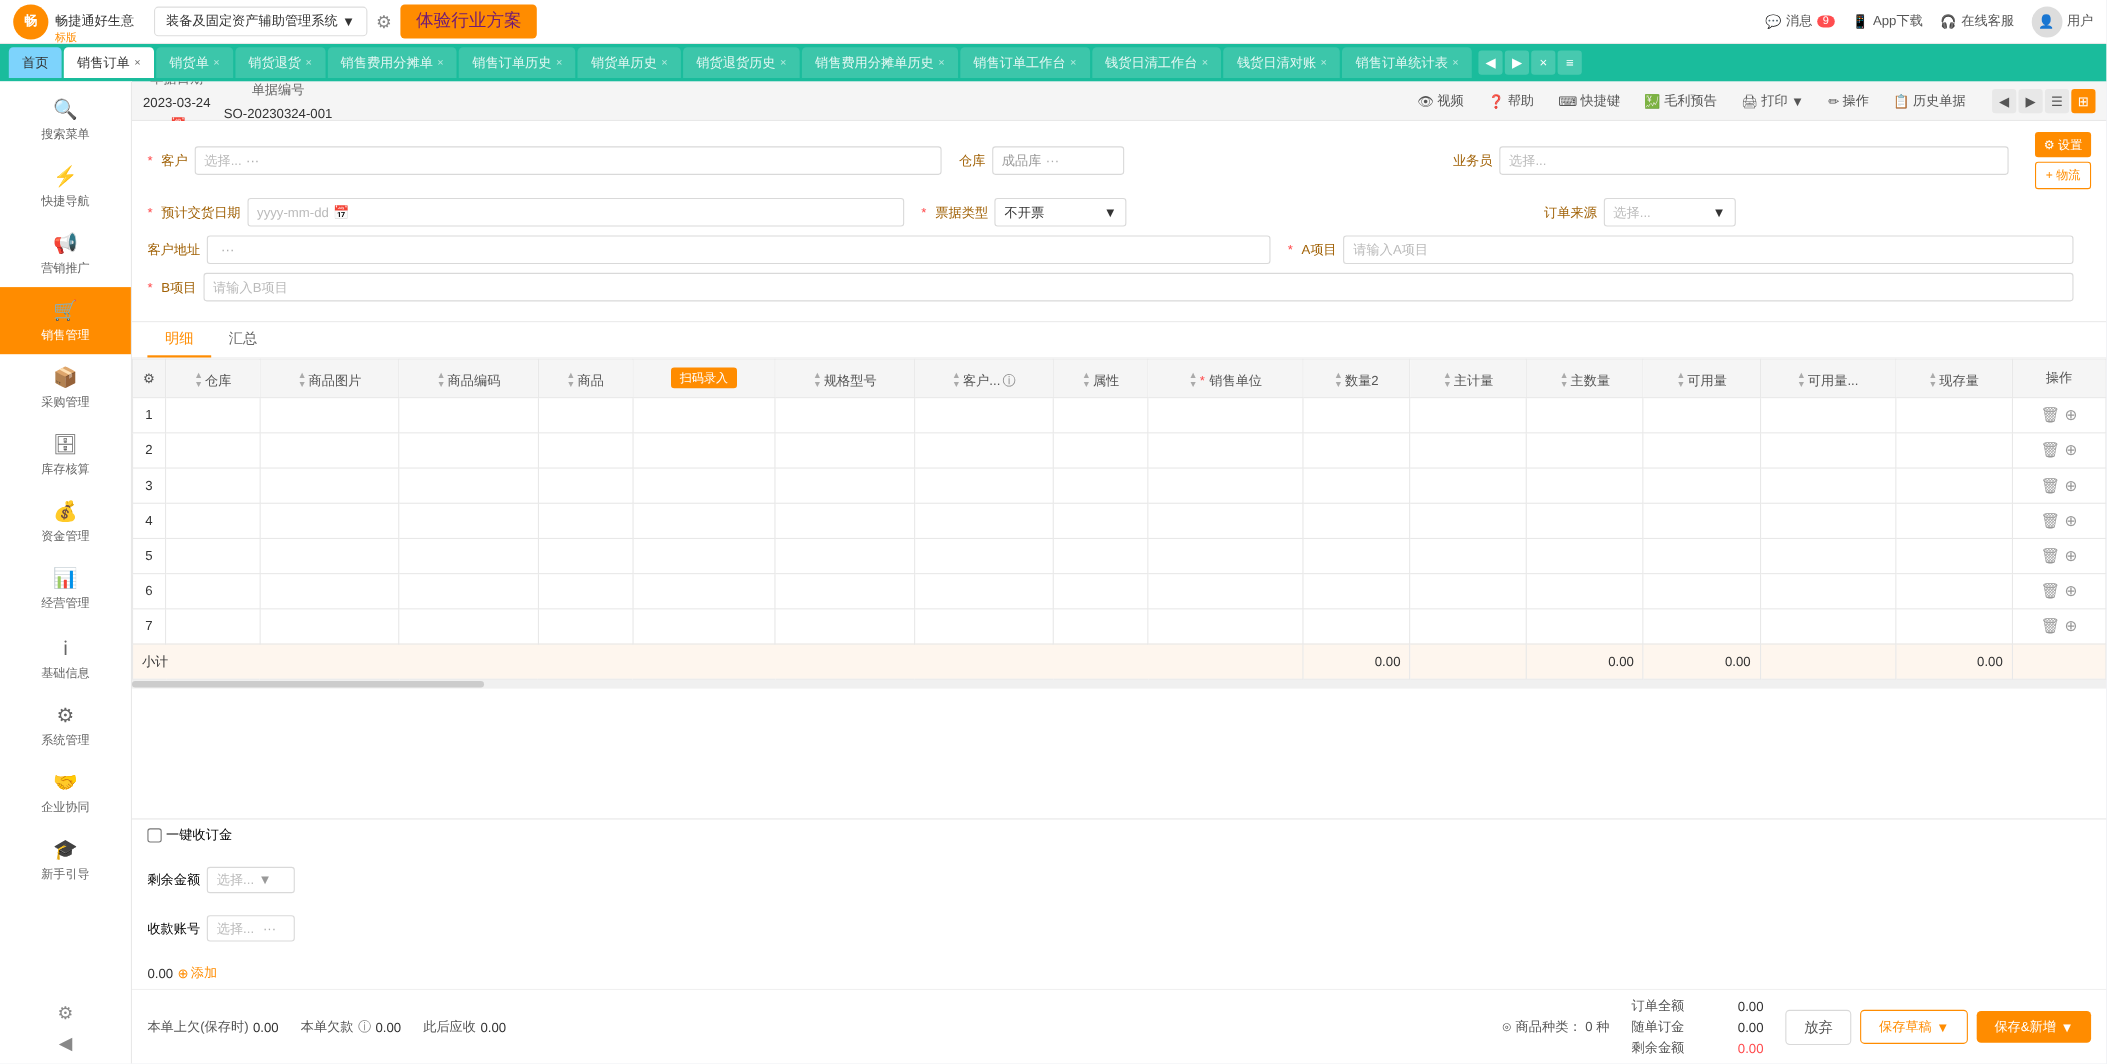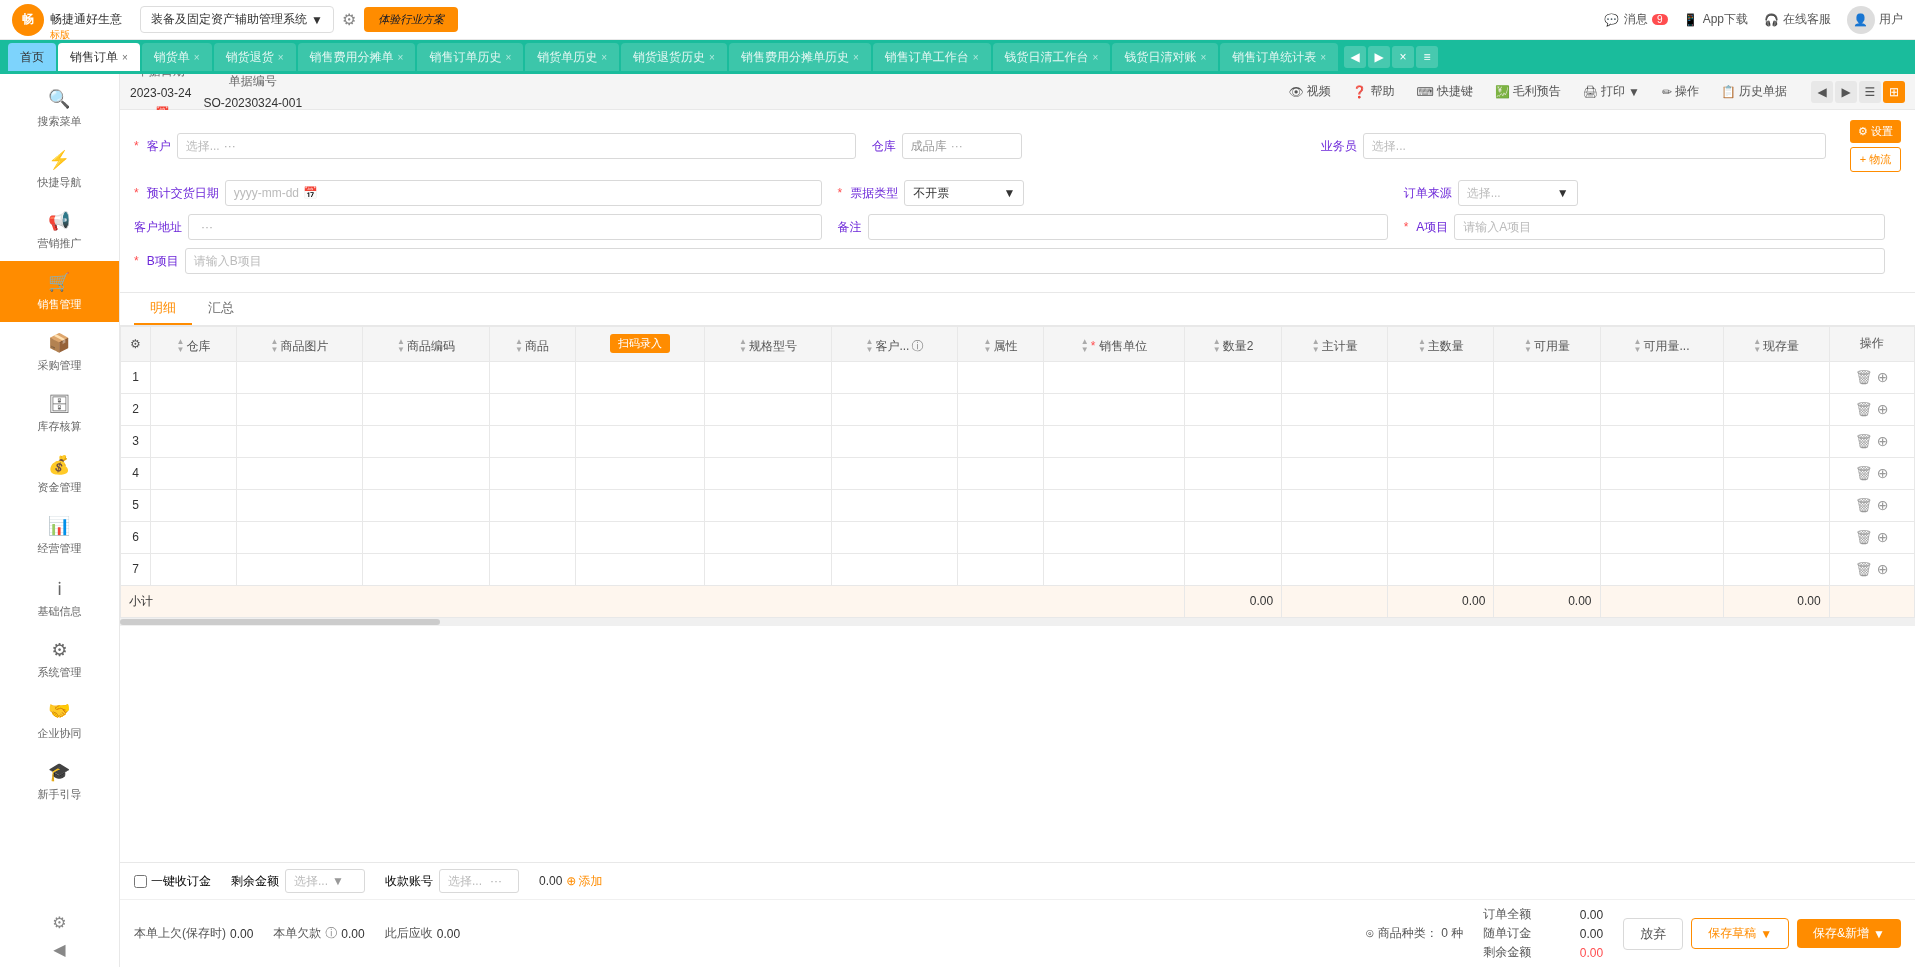--- a/index.html
+++ b/index.html
@@ -23,22 +23,22 @@
       display: flex; align-items: center; justify-content: center;
       color: white; font-size: 14px; font-weight: bold;
     }
     .logo-text { font-size: 11px; color: #333; line-height: 1.3; margin-top: 14px; }
     .system-selector {
       display: flex; align-items: center; gap: 4px; padding: 4px 10px;
       border: 1px solid #ddd; border-radius: 4px; background: #fff;
       cursor: pointer; font-size: 12px; color: #333; min-width: 180px;
     }
     .industry-btn {
-      background: #ff8c00; color: #0f172a; border: none; border-radius: 4px;
-      padding: 5px 14px; cursor: pointer; font-size: 11px; font-style: italic;
+      background: #ff8c00; color: #701a75; border: none; border-radius: 4px;
+      padding: 5px 14px; cursor: pointer; font-size: 16px;
     }
     .top-bar-right {
       margin-left: auto; display: flex; align-items: center; gap: 16px;
     }
     .top-bar-right-item {
       display: flex; align-items: center; gap: 4px; color: #555; cursor: pointer; font-size: 12px;
     }
     .badge {
       background: #ff4d4f; color: white; border-radius: 10px;
       padding: 0 5px; font-size: 10px; min-width: 16px; text-align: center;
@@ -111,21 +111,21 @@
     }
 
     
     .form-area {
       background: #fff; padding: 10px 14px; border-bottom: 1px solid #e8e8e8;
     }
     .form-row { display: flex; align-items: center; gap: 0; margin-bottom: 8px; }
     .form-field {
       display: flex; align-items: center; flex: 1; gap: 6px; padding-right: 16px;
     }
-    .form-field-label { color: #6d28d9; white-space: nowrap; }
+    .form-field-label { color: #a16207; white-space: nowrap; }
     .required-star { color: #ff4d4f; margin-right: 2px; }
     .form-input {
       border: 1px solid #d9d9d9; border-radius: 3px; padding: 3px 8px;
       color: #999; background: #fff; min-width: 120px; height: 26px;
       display: flex; align-items: center; font-size: 12px;
     }
     .form-input-wide { min-width: 200px; flex: 1; }
     .form-input-dots { margin-left: 4px; color: #aaa; }
     .form-select {
       border: 1px solid #d9d9d9; border-radius: 3px; padding: 3px 8px;
@@ -169,20 +169,21 @@
     .subtotal-value { color: #ff8c00; text-align: right; }
 
     
     .bottom-bar {
       background: #fff; border-top: 1px solid #e8e8e8;
       display: flex; flex-direction: column;
     }
     .bottom-row1 {
       display: flex; padding: 6px 14px; gap: 20px;
       border-bottom: 1px solid #f0f0f0;
+      flex-direction: column;
     }
     .bottom-checkbox { display: flex; align-items: center; gap: 4px; cursor: pointer; }
     .bottom-field { display: flex; align-items: center; gap: 6px; }
     .bottom-select {
       border: 1px solid #d9d9d9; border-radius: 3px; padding: 3px 8px;
       color: #999; min-width: 80px; height: 24px; font-size: 12px;
     }
     .amount-field {
       display: flex; align-items: center; gap: 4px;
     }
@@ -498,24 +499,20 @@
         </div>
       </div>
 
       <div class="form-row">
         <div class="form-field">
           <span class="form-field-label">客户地址</span>
           <div class="form-input form-input-wide">
             <span class="form-input-dots">···</span>
           </div>
         </div>
-        <div class="form-field" style="flex:0.8;">
-          <span class="form-field-label">备注</span>
-          <div class="form-input form-input-wide"></div>
-        </div>
         <div class="form-field" style="flex:0.7;">
           <span class="required-star">*</span>
           <span class="form-field-label">A项目</span>
           <div class="form-input form-input-wide">
             <span style="color:#bbb;">请输入A项目</span>
           </div>
         </div>
       </div>
 
       <div class="form-row">

